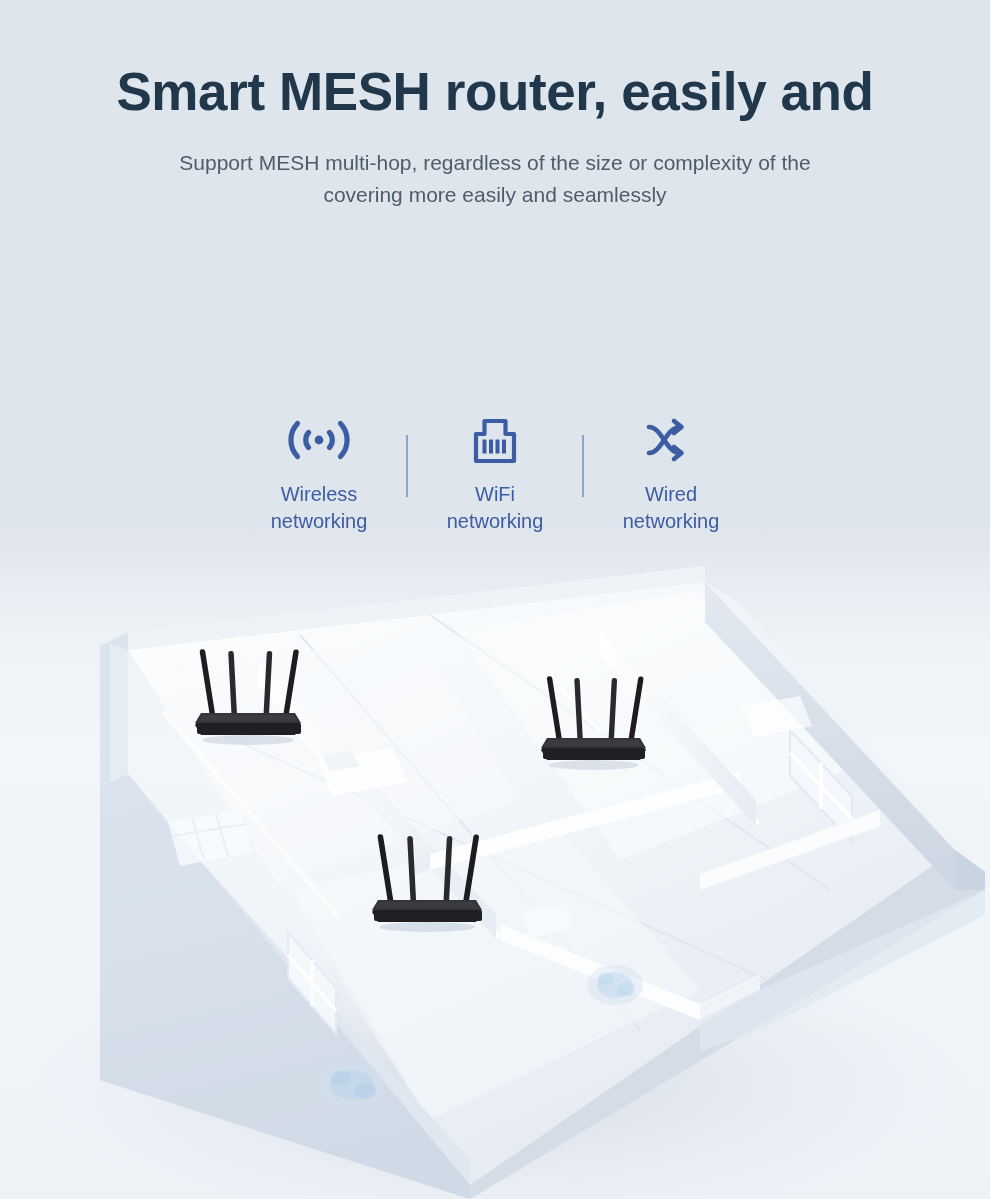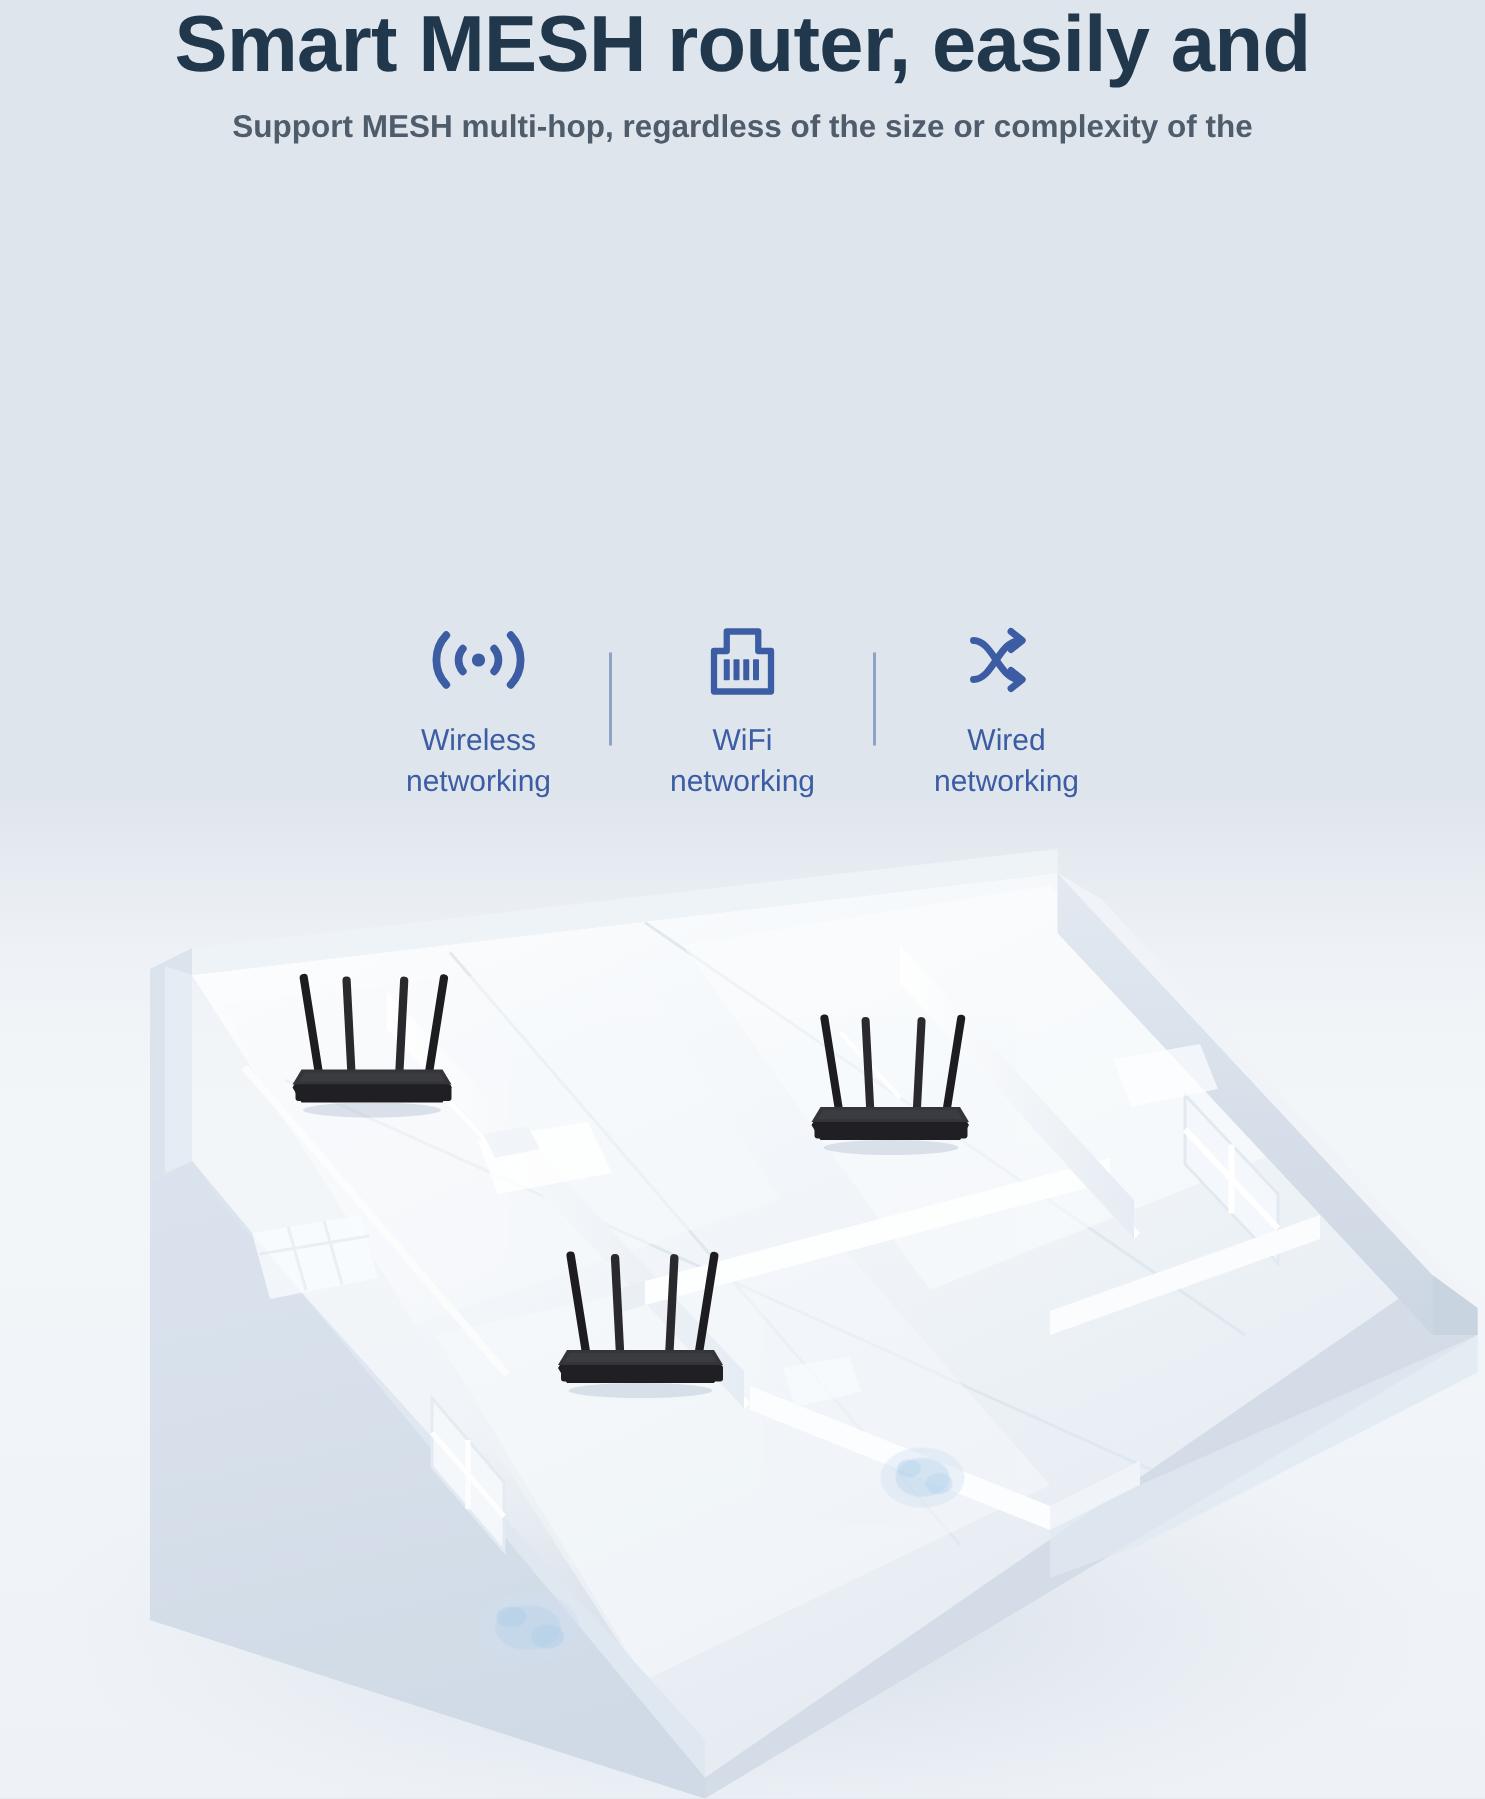--- a/index.html
+++ b/index.html
@@ -34,31 +34,32 @@
     text-align: center;
     z-index: 40;
   }
 
   .title {
     font-size: 53px;
     font-weight: 700;
     line-height: 1.12;
     color: #21384c;
     letter-spacing: -0.4px;
+    padding-top: 62px;
     padding-left: 18px;
     padding-right: 18px;
   }
   .title-line { display:block; white-space: nowrap; }
 
   .subtitle {
-    margin-top: 10px;
+    margin-top: 26px;
     font-size: 21px;
     line-height: 1.52;
     color: #4e5c6b;
-    font-weight: 700;
+    font-weight: 400;
     padding: 0 60px;
   }
   .subtitle-line { display:block; white-space: nowrap; }
 
   
   .features {
     position: absolute;
     top: 415px;
     left: 0;
     width: 990px;
@@ -122,20 +123,21 @@
 <body>
 
 <div id="page">
 
   <div class="header">
     <h1 class="title">
       <span class="title-line">Smart MESH router, easily and</span>
     </h1>
     <p class="subtitle">
       <span class="subtitle-line">Support MESH multi-hop, regardless of the size or complexity of the</span>
+      <span class="subtitle-line">covering more easily and seamlessly</span>
     </p>
   </div>
 
   <div class="features">
 
     <div class="feature">
       <div class="feature-icon">
         <svg width="70" height="46" viewBox="0 0 70 46">
           <g fill="none" stroke="#3c5da3" stroke-width="5.2" stroke-linecap="round">
             <path d="M24.5 15.5 A 11.5 11.5 0 0 0 24.5 30.5"></path>

